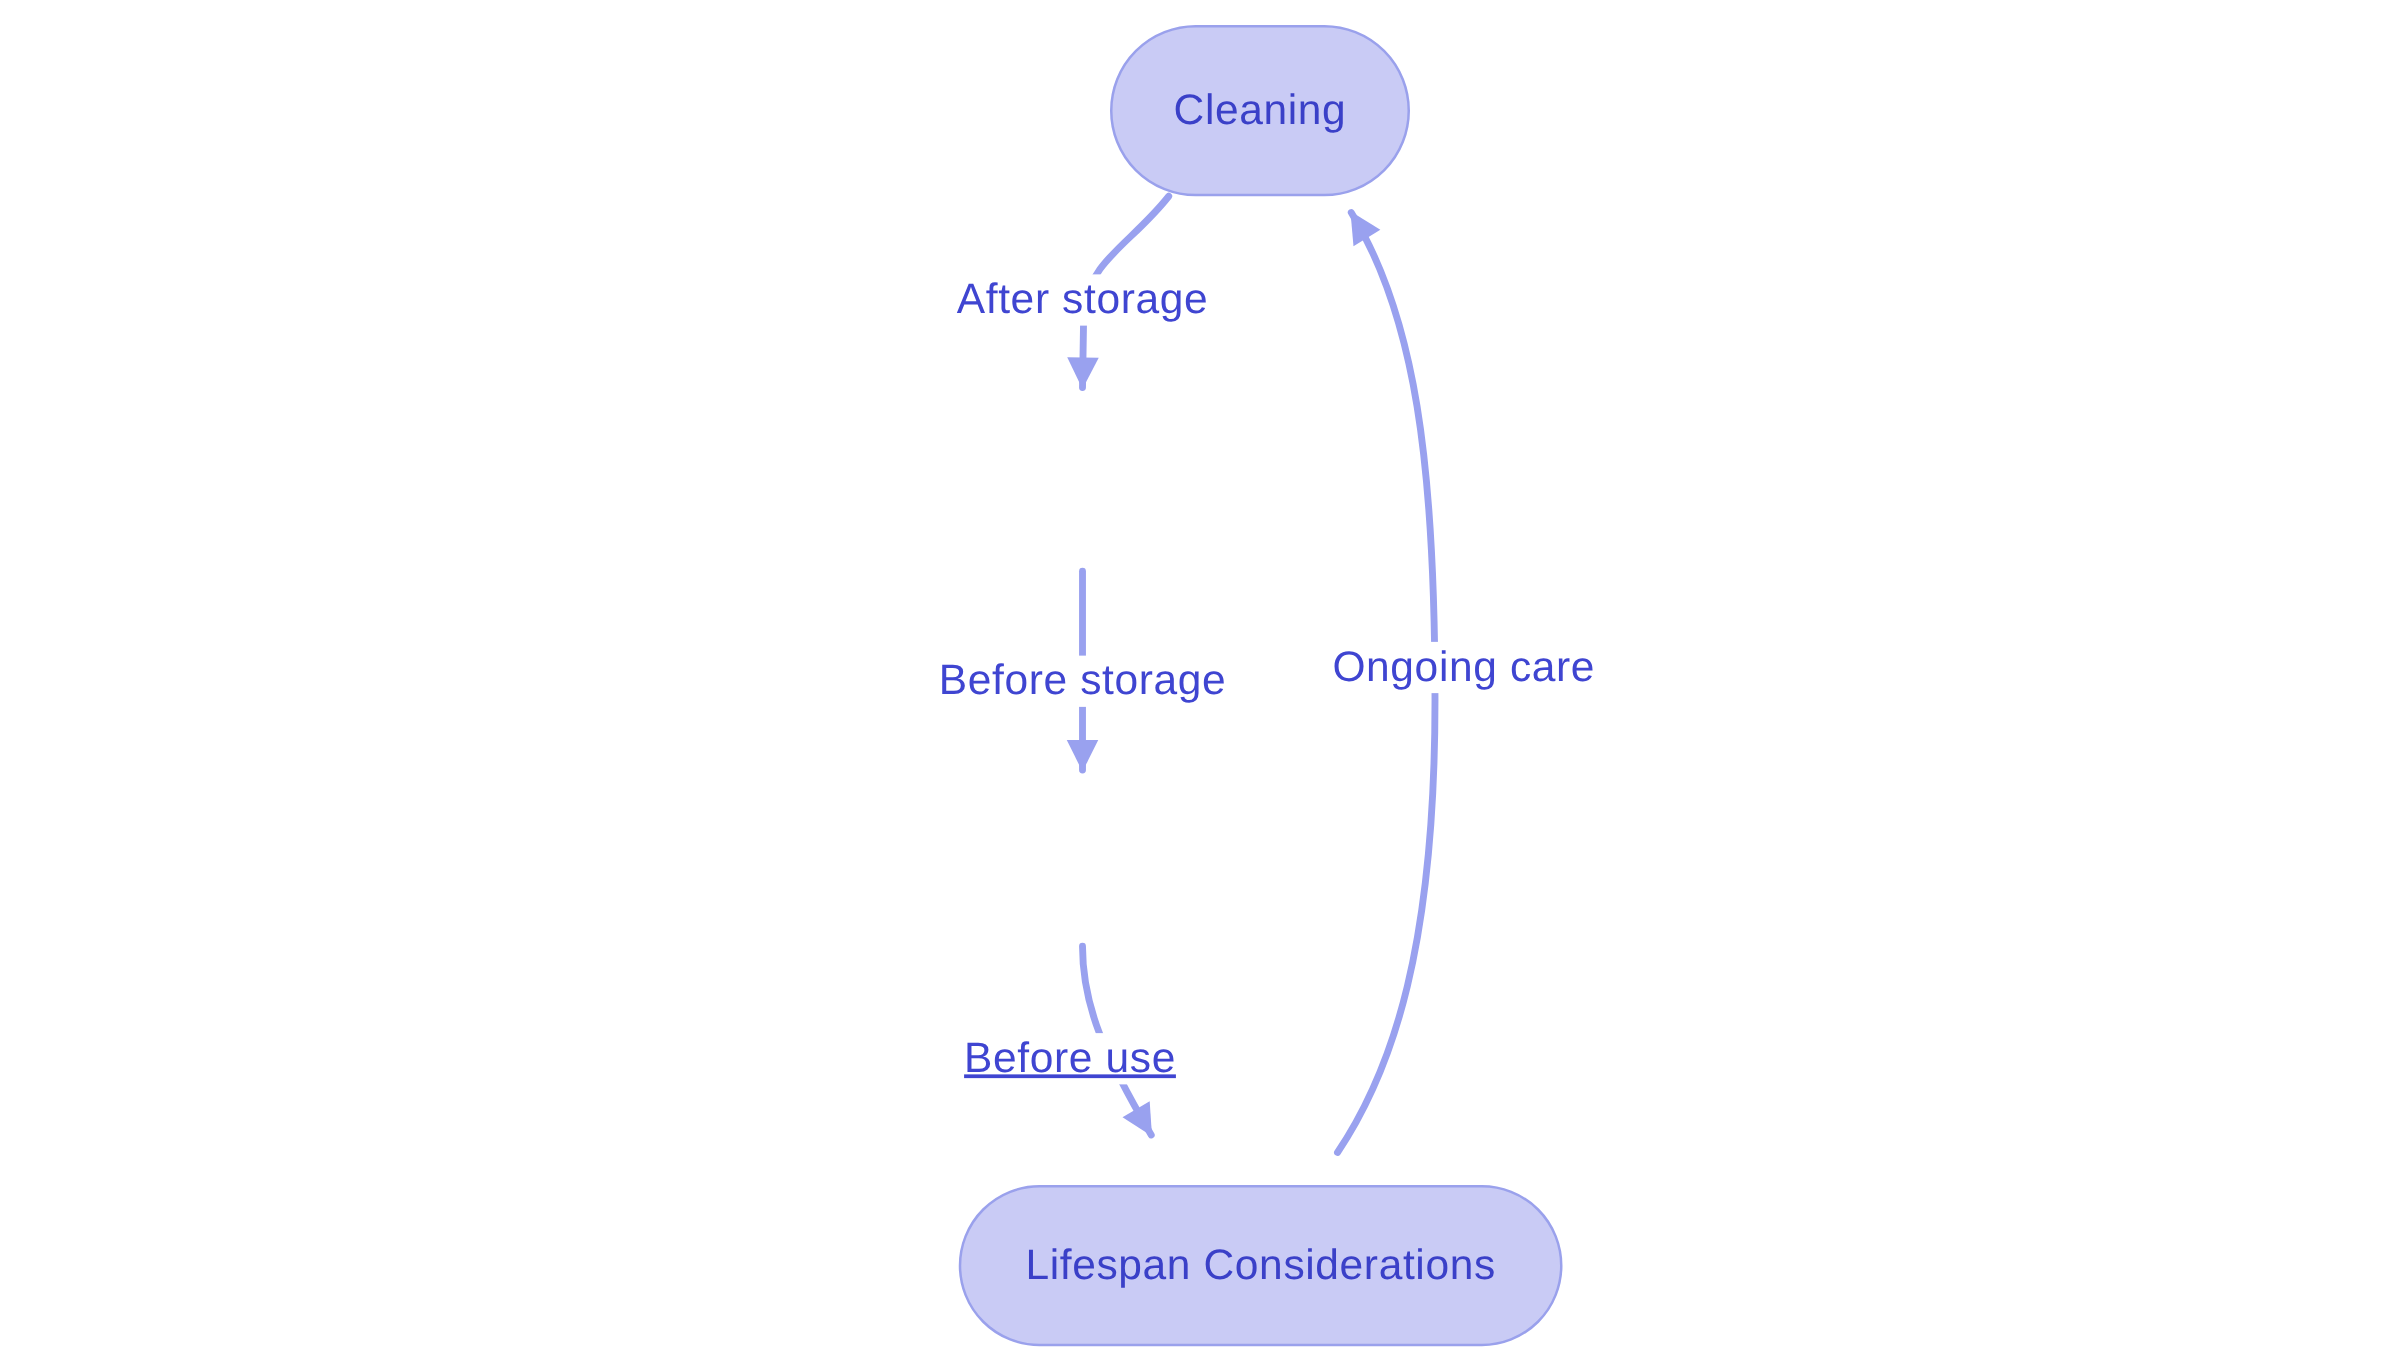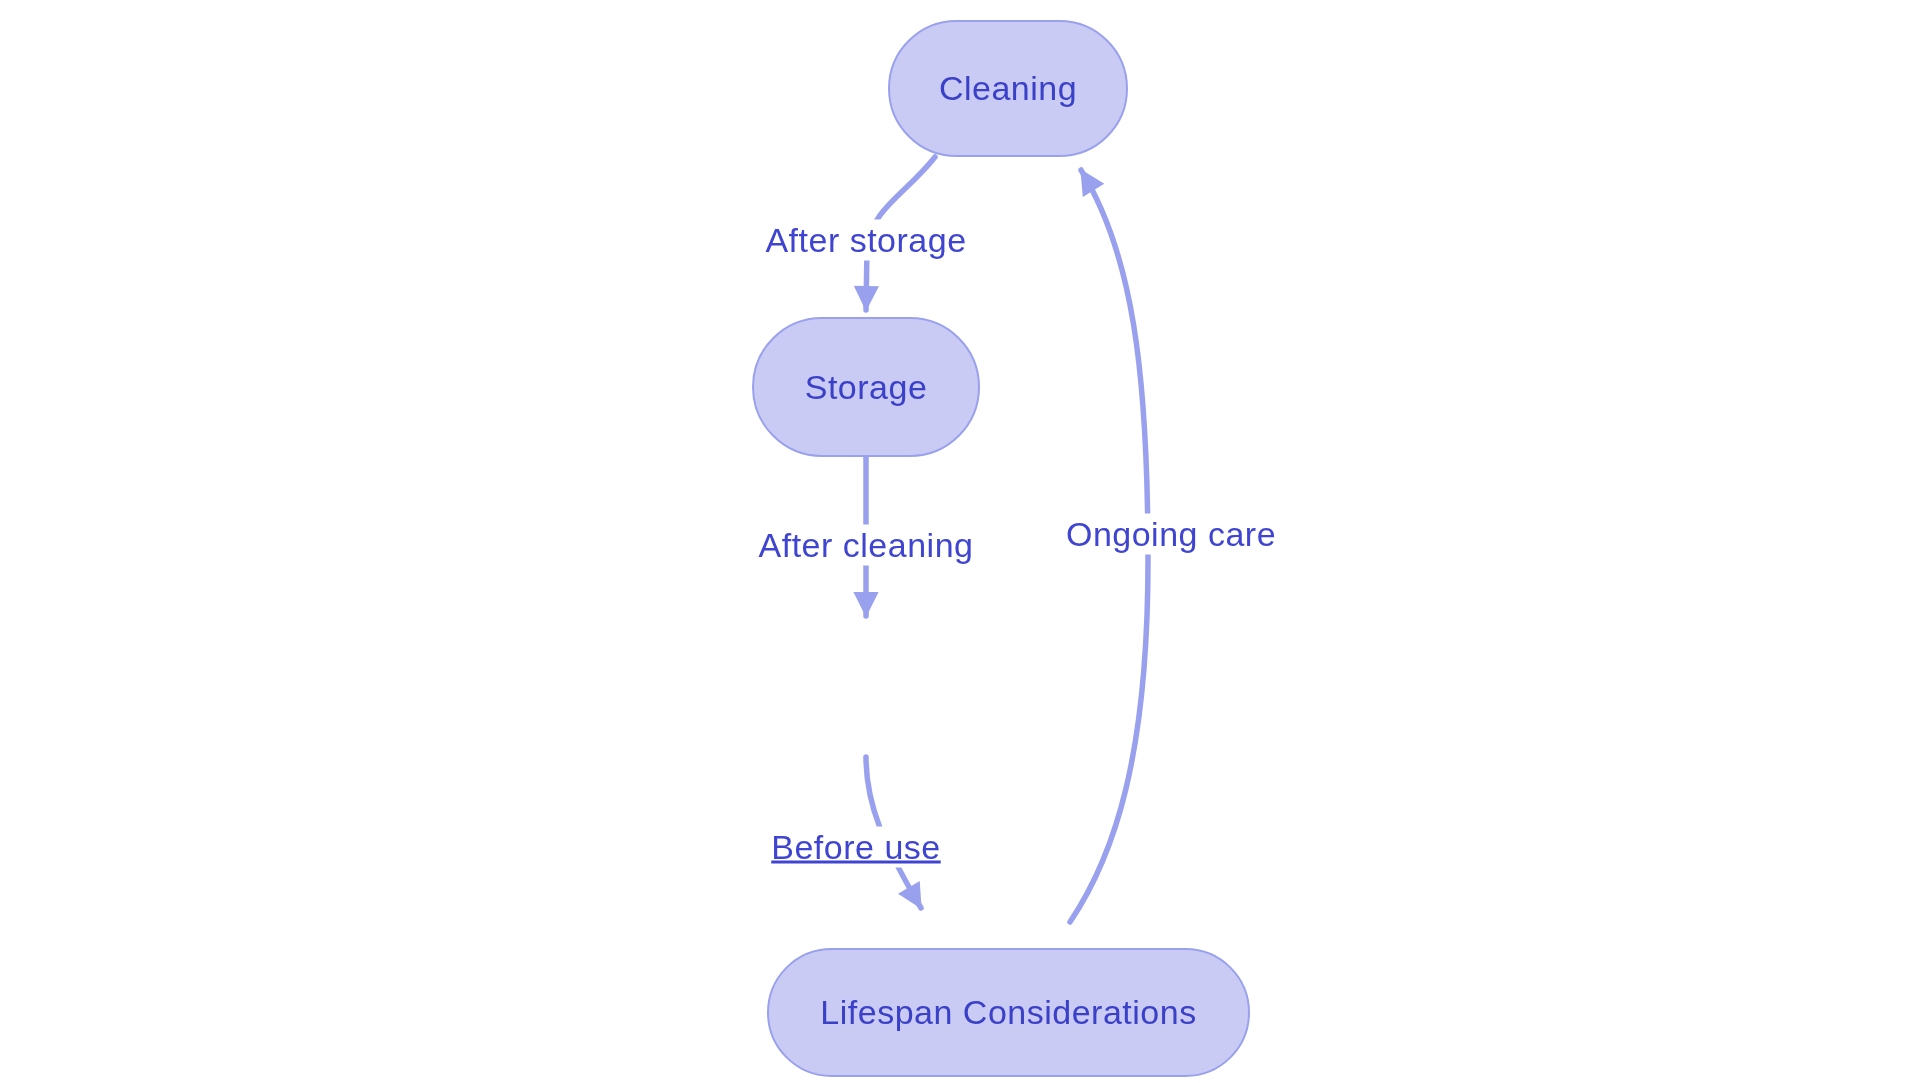--- a/index.html
+++ b/index.html
@@ -81,30 +81,27 @@
     <path class="edge-path" marker-end="url(#arrowhead)" d="M 935 157 C 905 195, 872 208, 867 248 L 866 310"></path>
     <path class="edge-path" marker-end="url(#arrowhead)" d="M 866 457 L 866 616"></path>
     <path class="edge-path" marker-end="url(#arrowhead)" d="M 866 757 C 866 805, 884 845, 921 908"></path>
     <path class="edge-path" marker-end="url(#arrowhead)" d="M 1070 922 C 1115 855, 1148 755, 1148 560 C 1148 370, 1132 253, 1081 170"></path>
   </svg>
 
   <div class="node node-cleaning">
     <span>Cleaning</span>
   </div>
 
-  <div class="node node-storage">
-    <span>Storage</span>
-  </div>
 
 
   <div class="node node-lifespan">
     <span>Lifespan Considerations</span>
   </div>
 
   <div class="edge-label edge-label-after-cleaning">After storage</div>
 
-  <div class="edge-label edge-label-after-storage">After cleaning</div>
+  <div class="edge-label edge-label-after-storage">Before storage</div>
 
   <div class="edge-label edge-label-before-use">Before use</div>
 
   <div class="edge-label edge-label-ongoing-care">Ongoing care</div>
 
 </div>
 
 </body></html>

